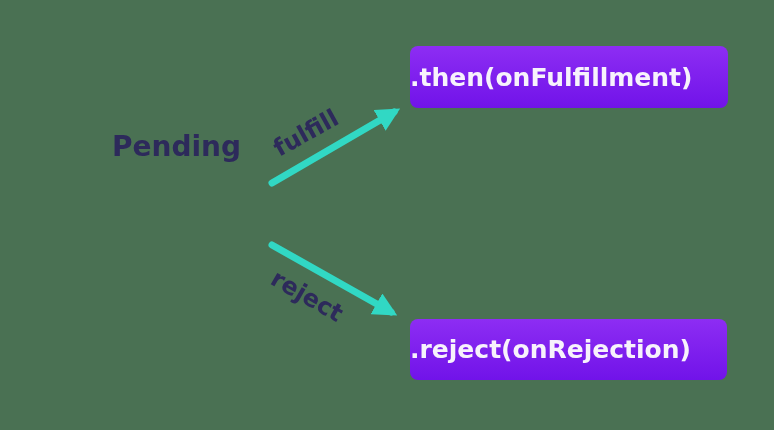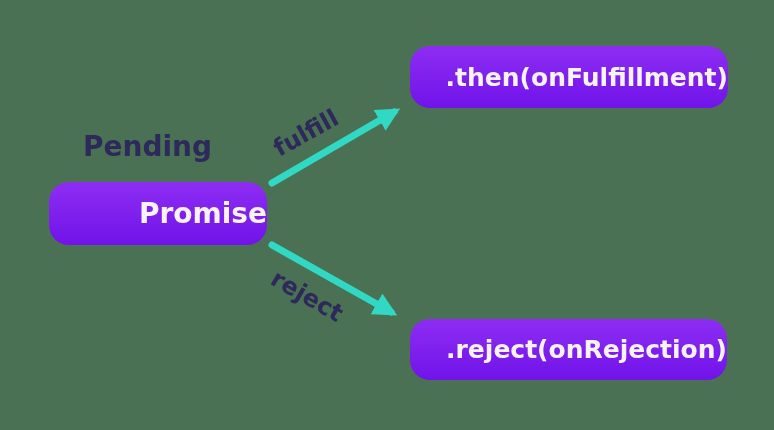--- a/index.html
+++ b/index.html
@@ -26,22 +26,22 @@
     stroke-linecap: round;
     fill: none;
   }
   .arrow-head {
     fill: var(--arrow, #31d8c4);
   }
   .node {
     position: absolute;
     display: flex;
     align-items: center;
-    justify-content: flex-end;
-    border-radius: 20px;
+    justify-content: flex-start;
+    border-radius: 8px;
     background: linear-gradient(180deg,
       var(--node-gradient-top, #8d2df3) 0%,
       var(--node-gradient-bottom, #7113e9) 100%);
     color: var(--node-text, #f7f2fc);
     font-weight: bold;
     text-align: center;
   }
   .node-promise {
     left: 49px;
     top: 182px;
@@ -63,21 +63,21 @@
     height: 61px;
     font-size: 25px;
   }
   .lbl {
     position: absolute;
     font-weight: bold;
     color: var(--label-text, #2d2a5b);
     white-space: nowrap;
   }
   .lbl-pending {
-    left: 83px;
+    left: 112px;
     top: 130px;
     font-size: 28px;
   }
   .lbl-fulfill {
     left: 306px;
     top: 133px;
     font-size: 24px;
     transform: translate(-50%, -50%) rotate(-29deg);
   }
   .lbl-reject {
@@ -97,23 +97,20 @@
       <marker id="arrowhead" viewBox="0 0 10 10" refX="7" refY="5" markerWidth="3.4" markerHeight="3.4" orient="auto-start-reverse" markerUnits="strokeWidth">
         <path class="arrow-head" d="M 0 0 L 10 5 L 0 10 z"></path>
       </marker>
     </defs>
     <line class="arrow-line" x1="272" y1="183" x2="394" y2="112" marker-end="url(#arrowhead)"></line>
     <line class="arrow-line" x1="272" y1="245" x2="391" y2="312" marker-end="url(#arrowhead)"></line>
   </svg>
 
   <span class="lbl lbl-pending">Pending</span>
 
-  <div class="node node-promise">
-    <span>Promise</span>
-  </div>
 
   <span class="lbl lbl-fulfill">fulfill</span>
 
   <span class="lbl lbl-reject">reject</span>
 
   <div class="node node-then">
     <span>.then(onFulfillment)</span>
   </div>
 
   <div class="node node-catch">

